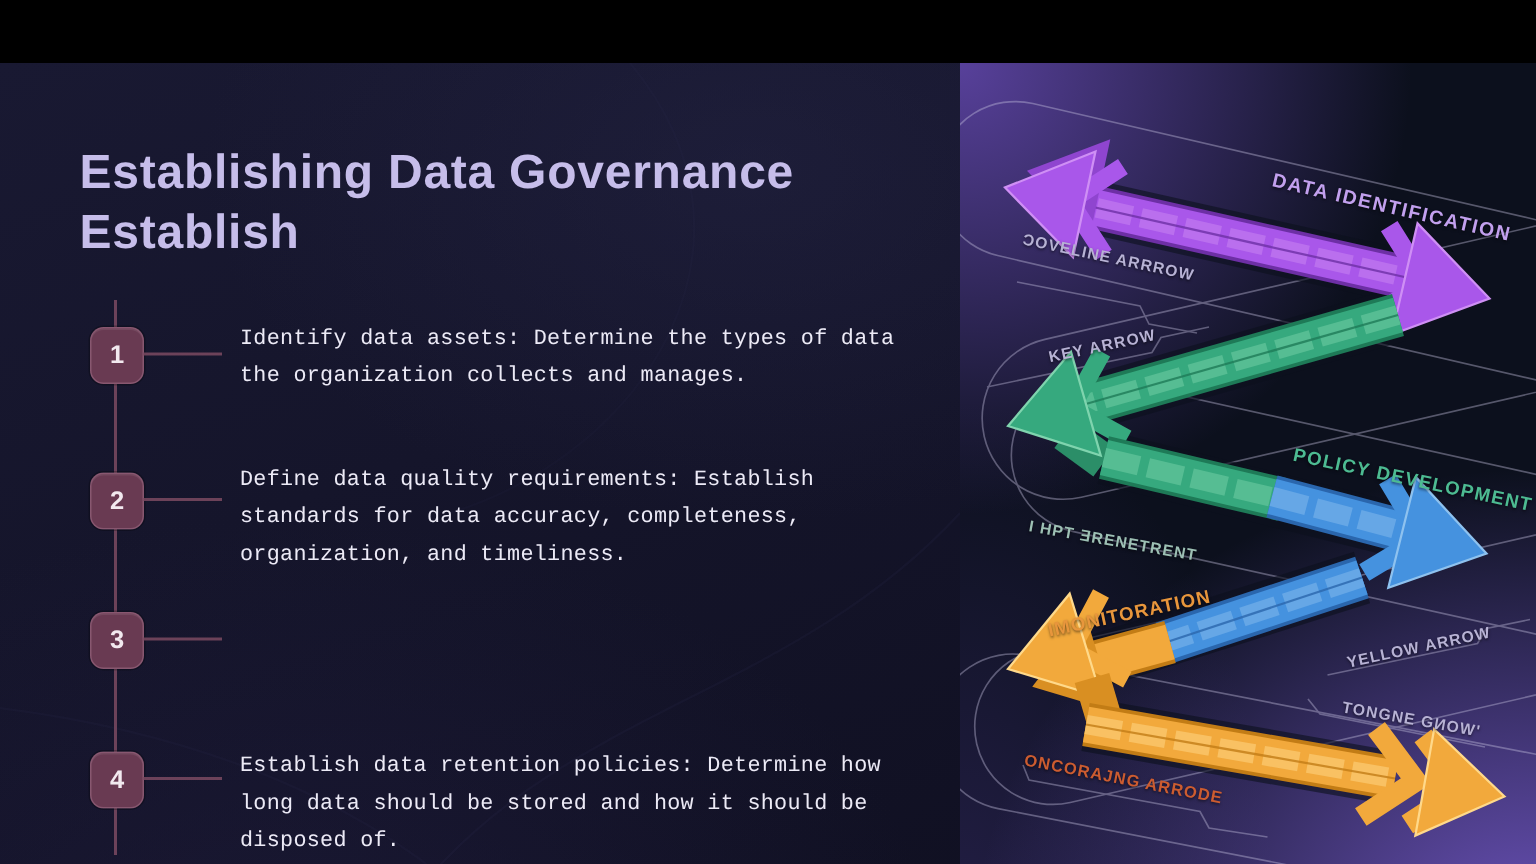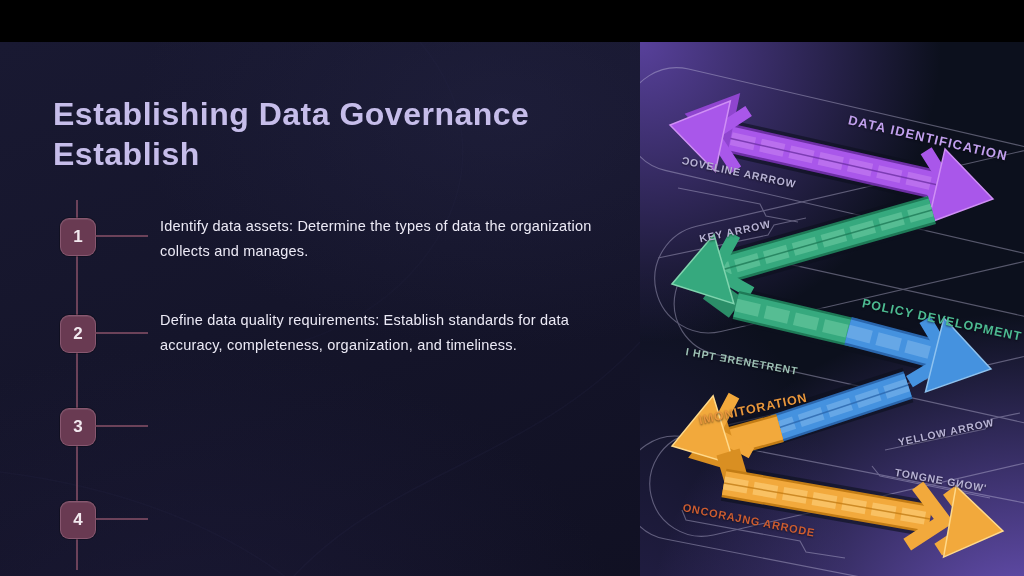--- a/index.html
+++ b/index.html
@@ -29,21 +29,21 @@
     background:#693a52;border:1px solid rgba(219,166,190,.28);
     box-shadow:0 0 0 1px rgba(0,0,0,.25), inset 0 1px 0 rgba(255,255,255,.08);
     color:#f2e9ef;font-size:17px;font-weight:bold;
     display:flex;align-items:center;justify-content:center;
   }
   .step-connector{
     position:absolute;left:95px;width:53px;height:2px;background:#7b4a62;opacity:.85;
   }
   .step-text{
     position:absolute;left:160px;width:445px;
-    color:#eceaf6;font-size:14.5px;line-height:25px;letter-spacing:.2px;
+    color:#eceaf6;font-size:14.5px;line-height:25px;letter-spacing:.2px;font-family:Liberation Mono, monospace;
   }
   .chip1{top:176px}.chip2{top:273px}.chip3{top:366px}.chip4{top:459px}
   .con1{top:193px}.con2{top:290px}.con3{top:383px}.con4{top:476px}
   .txt1{top:172px}.txt2{top:266px}.txt3{top:363px}.txt4{top:457px}
   #left-decor{position:absolute;left:0;top:0;pointer-events:none;}
   
   #right-panel{
     position:absolute;left:640px;top:0;width:384px;height:576px;
     background:
       radial-gradient(430px 430px at 0% 0%, rgba(109,78,190,.78), transparent 70%),
@@ -99,20 +99,21 @@
 
     <div class="step-chip chip3">
         <span>3</span>
       </div>
     <div class="step-connector con3"></div>
 
     <div class="step-chip chip4">
         <span>4</span>
       </div>
     <div class="step-connector con4"></div>
+    <div class="step-text txt4">Establish data retention policies: Determine how long data should be stored and how it should be disposed of.</div>
   </div>
 
   <div id="right-panel">
     <svg id="diagram-svg" width="384" height="576" viewBox="0 0 384 576">
 
       <g stroke="#c6c2e0" stroke-width="1.1" fill="none" opacity="0.40">
         <rect x="-20" y="68" width="480" height="104" rx="52" transform="rotate(13 220 120)"></rect>
         <rect x="10" y="141" width="480" height="108" rx="54" transform="rotate(-13 250 195)"></rect>
         <rect x="30" y="248" width="460" height="104" rx="52" transform="rotate(12.5 260 300)"></rect>
         <rect x="5" y="348" width="480" height="104" rx="52" transform="rotate(-13 245 400)"></rect>

